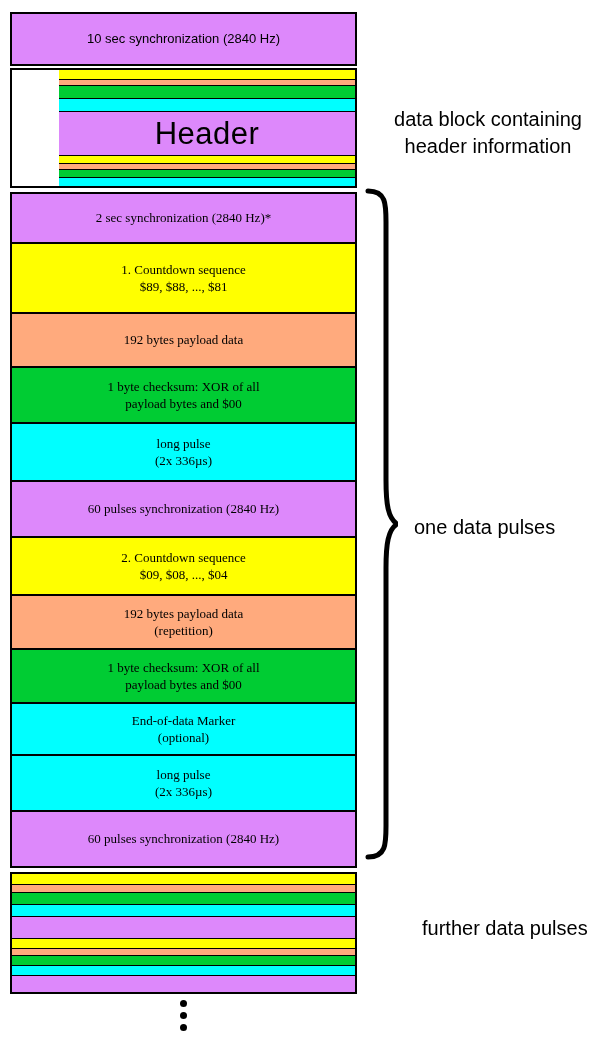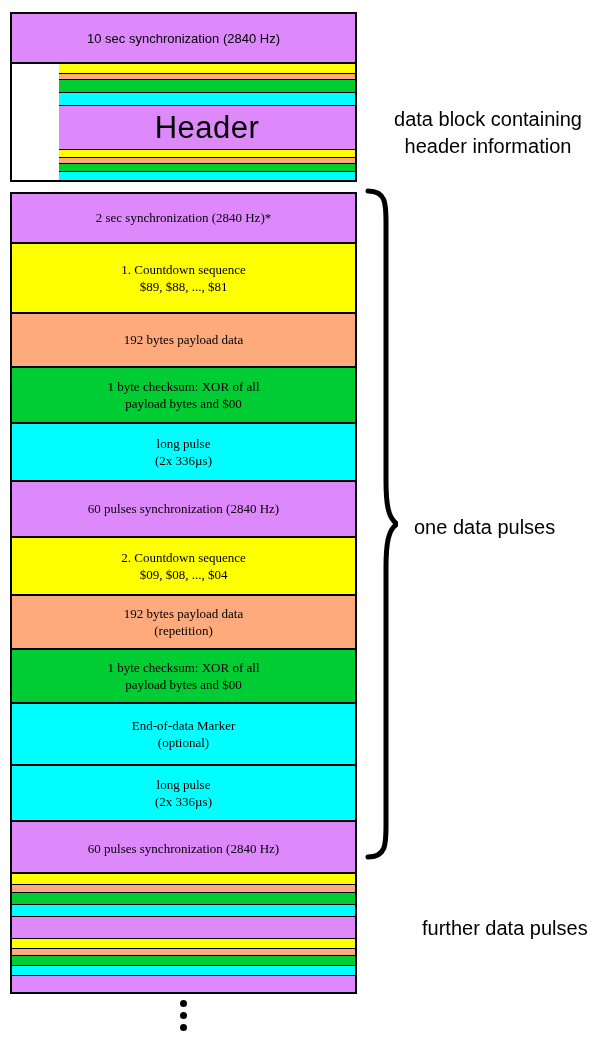--- a/index.html
+++ b/index.html
@@ -60,21 +60,21 @@
 </style>
 </head>
 <body>
 
 <div class="canvas">
 
   <div class="segment" style="top:12px;">
     <div class="block" style="height: 50px; background-color: rgb(221, 136, 251);">10 sec synchronization (2840 Hz)</div>
   </div>
 
-  <div class="segment" style="top:62px;padding-left:47px;">
+  <div class="segment" style="top:68px;padding-left:47px;">
     <div class="stripe" style="height: 10px; background-color: rgb(255, 255, 0);"></div>
     <div class="stripe" style="height: 6px; background-color: rgb(255, 170, 125);"></div>
     <div class="stripe" style="height: 13px; background-color: rgb(0, 204, 51);"></div>
     <div class="stripe" style="height: 13px; background-color: rgb(0, 255, 255);"></div>
     <div class="header-title" style="height: 44px; background-color: rgb(221, 136, 251);">Header</div>
     <div class="stripe" style="height: 8px; background-color: rgb(255, 255, 0);"></div>
     <div class="stripe" style="height: 6px; background-color: rgb(255, 170, 125);"></div>
     <div class="stripe" style="height: 8px; background-color: rgb(0, 204, 51);"></div>
     <div class="stripe" style="height: 8px; background-color: rgb(0, 255, 255);"></div>
   </div>
@@ -88,21 +88,21 @@
 payload bytes and $00</div>
     <div class="block" style="height: 58px; background-color: rgb(0, 255, 255);">long pulse
 (2x 336µs)</div>
     <div class="block" style="height: 56px; background-color: rgb(221, 136, 251);">60 pulses  synchronization (2840 Hz)</div>
     <div class="block" style="height: 58px; background-color: rgb(255, 255, 0);">2. Countdown sequence
 $09, $08, ..., $04</div>
     <div class="block" style="height: 54px; background-color: rgb(255, 170, 125);">192 bytes payload data
 (repetition)</div>
     <div class="block" style="height: 54px; background-color: rgb(0, 204, 51);">1 byte checksum: XOR of all
 payload bytes and $00</div>
-    <div class="block" style="height: 62px; background-color: rgb(0, 255, 255);">End-of-data Marker
+    <div class="block" style="height: 52px; background-color: rgb(0, 255, 255);">End-of-data Marker
 (optional)</div>
     <div class="block" style="height: 56px; background-color: rgb(0, 255, 255);">long pulse
 (2x 336µs)</div>
     <div class="block" style="height: 54px; background-color: rgb(221, 136, 251);">60 pulses  synchronization (2840 Hz)</div>
   </div>
 
   <div class="segment" style="top:872px;">
     <div class="stripe" style="height: 11px; background-color: rgb(255, 255, 0);"></div>
     <div class="stripe" style="height: 8px; background-color: rgb(255, 170, 125);"></div>
     <div class="stripe" style="height: 12px; background-color: rgb(0, 204, 51);"></div>

